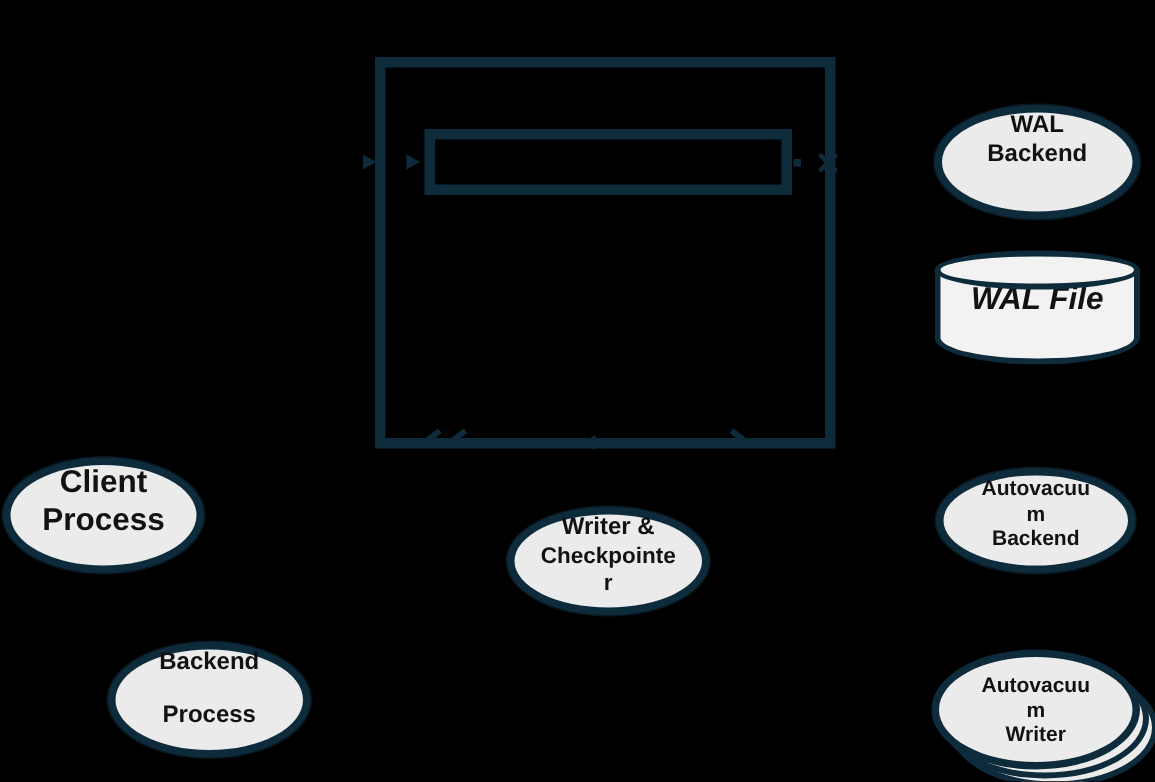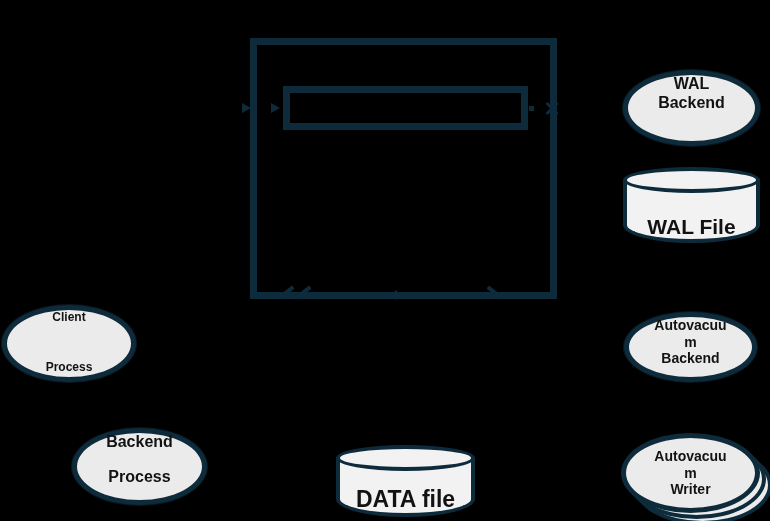--- a/index.html
+++ b/index.html
@@ -12,21 +12,21 @@
   .box.outer{left:250px;top:38px;width:307px;height:261px;}
   .box.inner{left:283px;top:86px;width:245px;height:44px;}
   
   .enode{
     position:absolute;box-sizing:border-box;border:5px solid #0e2b3c;border-radius:50%;
     background:#ebebeb;display:flex;flex-direction:column;align-items:center;
     text-align:center;font-weight:bold;line-height:1.18;
     box-shadow:0 0 0 1px rgba(14,43,60,.55);
   }
   .enode span{display:block;}
-  .n-client{left:2px;top:305px;width:134px;height:77px;font-size:12px;gap:36px;}
+  .n-client{left:2px;top:305px;width:134px;height:77px;font-size:21px;}
   .n-backend{left:72px;top:428px;width:135px;height:77px;font-size:16px;gap:16px;}
   .n-writercp{left:338px;top:338px;width:135px;height:72px;font-size:15px;}
   .n-writercp .big{font-size:16px;}
   .n-walwriter{left:623px;top:70px;width:137px;height:76px;font-size:16px;}
   .n-avlaunch{left:624px;top:312px;width:133px;height:70px;font-size:14px;}
   
   .stack{position:absolute;left:621px;top:433px;width:155px;height:100px;}
   .stack .sheet{
     position:absolute;width:139px;height:80px;border-radius:50%;box-sizing:border-box;
     background:#ebebeb;border:4px solid #0e2b3c;
@@ -40,22 +40,23 @@
   
   .cyl{position:absolute;}
   .cyl .top{
     position:absolute;left:0;right:0;top:0;height:26px;border-radius:50%;
     box-sizing:border-box;background:#f2f2f2;border:4px solid #0e2b3c;z-index:2;
   }
   .cyl .body{
     position:absolute;left:0;right:0;top:13px;bottom:0;box-sizing:border-box;
     background:#f2f2f2;border:4px solid #0e2b3c;border-top:none;
     border-radius:0 0 50% 50% / 0 0 18px 18px;z-index:1;
-    display:flex;align-items:flex-end;justify-content:center;
+    display:flex;align-items:flex-start;justify-content:center;
     font-weight:bold;
+    font-style:italic;
   }
   .cyl .body span{margin-top:8px;}
   .c-walfile{left:623px;top:167px;width:137px;height:76px;font-size:21px;}
   .c-datafile{left:336px;top:445px;width:139px;height:72px;font-size:23px;}
   
   .tri-r{position:absolute;width:0;height:0;border-top:5px solid transparent;border-bottom:5px solid transparent;border-left:9px solid #0e2b3c;}
   .tri-l{position:absolute;width:0;height:0;border-top:5px solid transparent;border-bottom:5px solid transparent;border-right:9px solid #0e2b3c;}
   .slash{position:absolute;width:16px;height:4px;background:#0e2b3c;border-radius:1px;}
   .slash.up{transform:rotate(-38deg);}
   .slash.down{transform:rotate(38deg);}
@@ -88,20 +89,25 @@
   <div class="enode n-client">
     <span>Client</span>
     <span>Process</span>
   </div>
 
   <div class="enode n-backend">
     <span>Backend</span>
     <span>Process</span>
   </div>
 
+  <div class="enode n-writercp">
+    <span class="big">Writer &amp;</span>
+    <span>Checkpointe</span>
+    <span>r</span>
+  </div>
 
   <div class="enode n-walwriter">
     <span>WAL</span>
     <span>Backend</span>
   </div>
 
   <div class="enode n-avlaunch">
     <span>Autovacuu</span>
     <span>m</span>
     <span>Backend</span>
@@ -117,20 +123,14 @@
     </div>
   </div>
 
   <div class="cyl c-walfile">
     <div class="top"></div>
     <div class="body">
       <span>WAL File</span>
     </div>
   </div>
 
-  <div class="cyl c-datafile">
-    <div class="top"></div>
-    <div class="body">
-      <span>DATA file</span>
-    </div>
-  </div>
 
 </div>
 
 </body></html>

